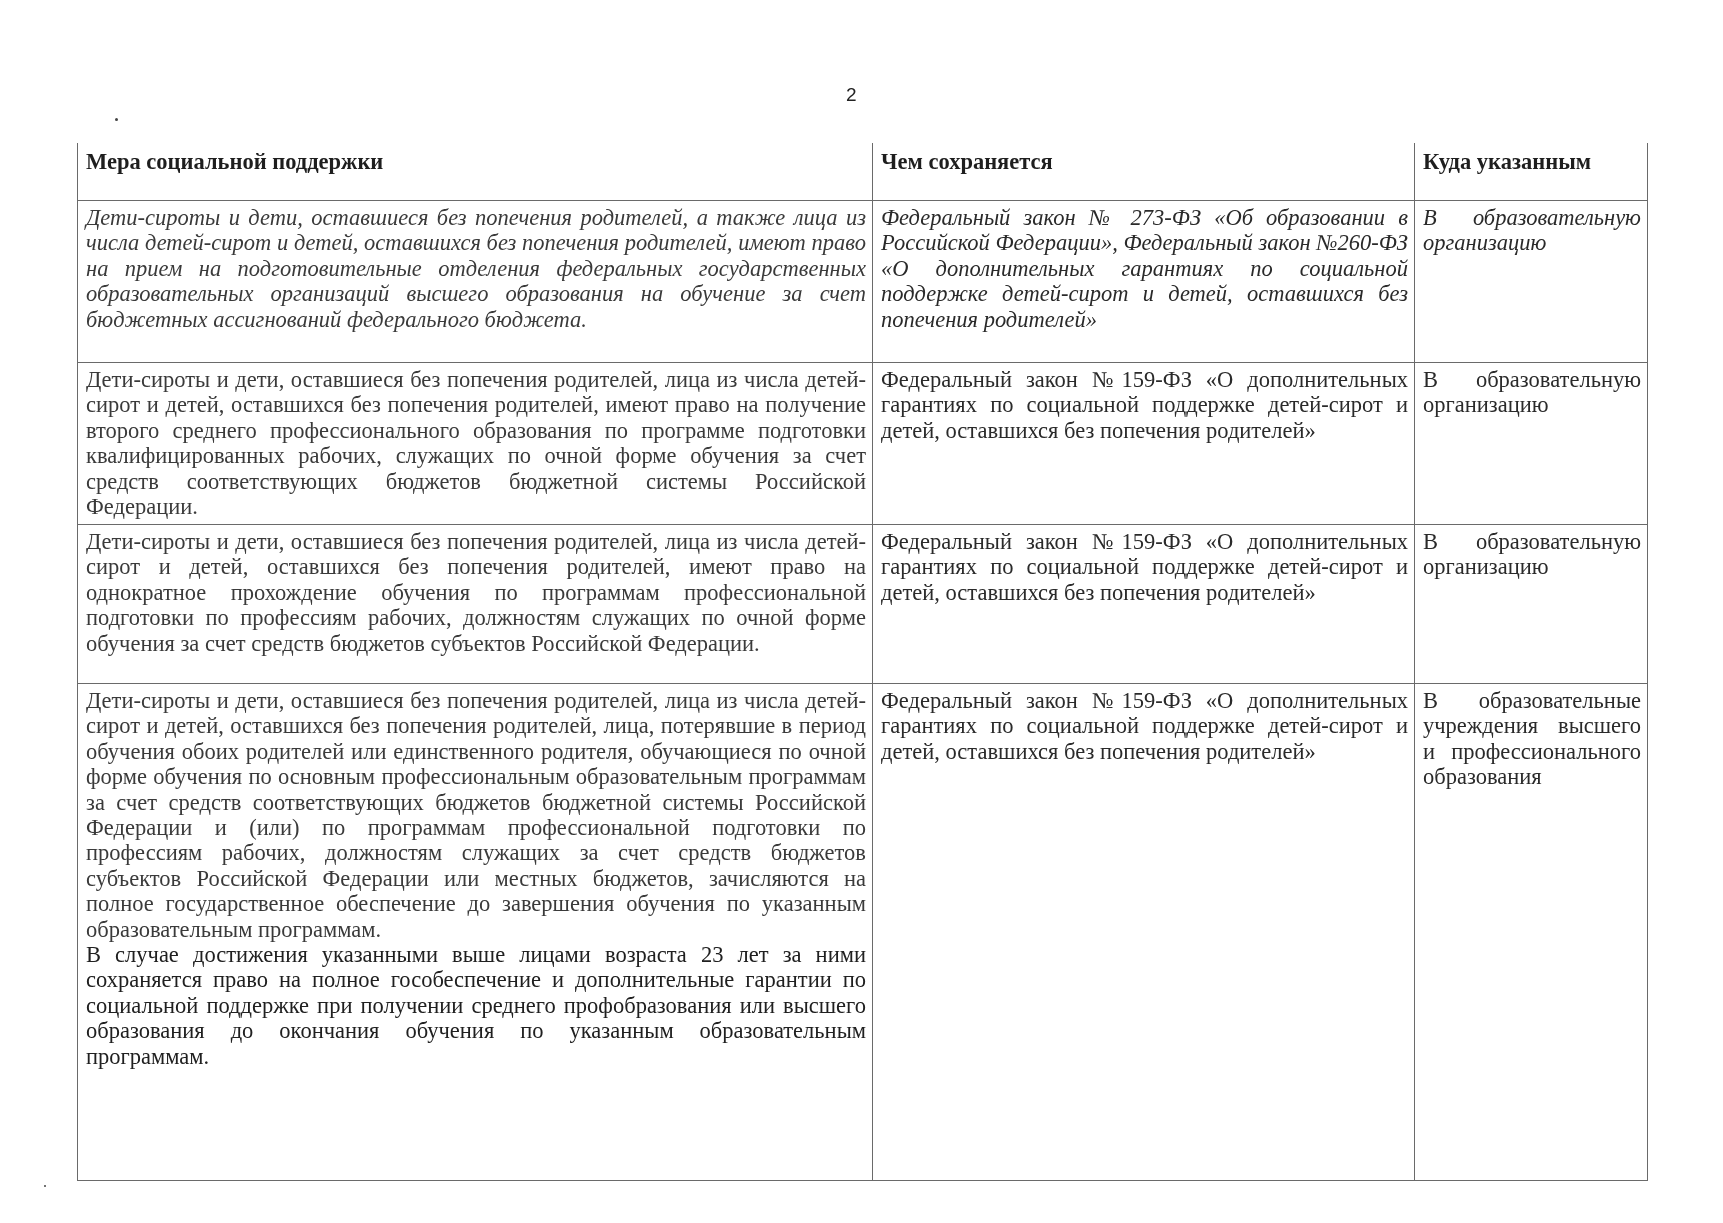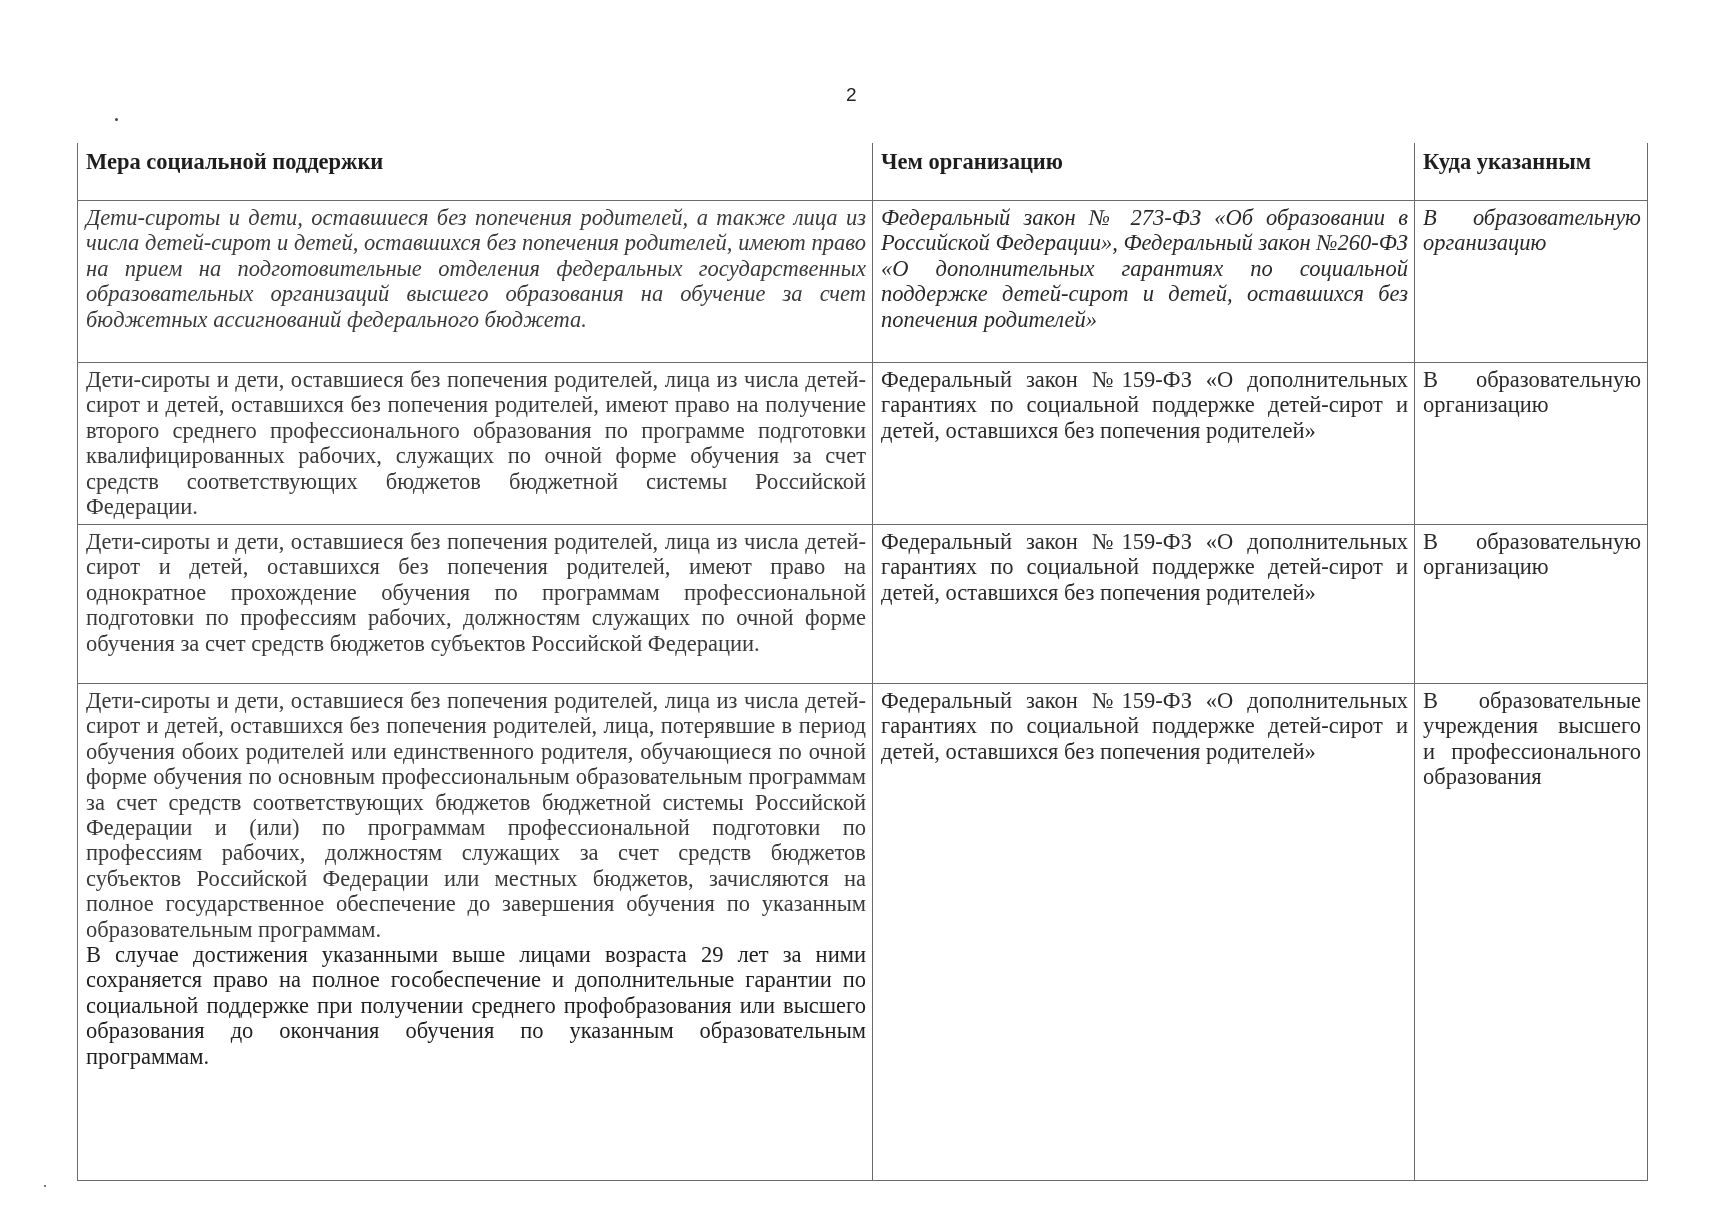--- a/index.html
+++ b/index.html
@@ -42,40 +42,40 @@
 
 <table class="doc">
   <colgroup>
       <col class="c1">
       <col class="c2">
       <col class="c3">
     </colgroup>
   <tbody>
       <tr class="head">
     <th>Мера социальной поддержки</th>
-    <th>Чем организацию</th>
+    <th>Чем сохраняется</th>
     <th>Куда указанным</th>
   </tr>
   <tr class="r1">
     <td>Дети-сироты и дети, оставшиеся без попечения родителей, а также лица из числа детей-сирот и детей, оставшихся без попечения родителей, имеют право на прием на подготовительные отделения федеральных государственных образовательных организаций высшего образования на обучение за счет бюджетных ассигнований федерального бюджета.</td>
     <td class="lawcell">Федеральный закон № 273-ФЗ «Об образовании в Российской Федерации», Федеральный закон №260-ФЗ «О дополнительных гарантиях по социальной поддержке детей-сирот и детей, оставшихся без попечения родителей»</td>
     <td class="lawcell">В образовательную организацию</td>
   </tr>
   <tr class="r2">
     <td>Дети-сироты и дети, оставшиеся без попечения родителей, лица из числа детей-сирот и детей, оставшихся без попечения родителей, имеют право на получение второго среднего профессионального образования по программе подготовки квалифицированных рабочих, служащих по очной форме обучения за счет средств соответствующих бюджетов бюджетной системы Российской Федерации.</td>
     <td class="lawcell">Федеральный закон №159-ФЗ «О дополнительных гарантиях по социальной поддержке детей-сирот и детей, оставшихся без попечения родителей»</td>
     <td class="lawcell">В образовательную организацию</td>
   </tr>
   <tr class="r3">
     <td>Дети-сироты и дети, оставшиеся без попечения родителей, лица из числа детей-сирот и детей, оставшихся без попечения родителей, имеют право на однократное прохождение обучения по программам профессиональной подготовки по профессиям рабочих, должностям служащих по очной форме обучения за счет средств бюджетов субъектов Российской Федерации.</td>
     <td class="lawcell">Федеральный закон №159-ФЗ «О дополнительных гарантиях по социальной поддержке детей-сирот и детей, оставшихся без попечения родителей»</td>
     <td class="lawcell">В образовательную организацию</td>
   </tr>
   <tr class="r4">
     <td>
       <div>Дети-сироты и дети, оставшиеся без попечения родителей, лица из числа детей-сирот и детей, оставшихся без попечения родителей, лица, потерявшие в период обучения обоих родителей или единственного родителя, обучающиеся по очной форме обучения по основным профессиональным образовательным программам за счет средств соответствующих бюджетов бюджетной системы Российской Федерации и (или) по программам профессиональной подготовки по профессиям рабочих, должностям служащих за счет средств бюджетов субъектов Российской Федерации или местных бюджетов, зачисляются на полное государственное обеспечение до завершения обучения по указанным образовательным программам.</div>
-      <div class="dark">В случае достижения указанными выше лицами возраста 29 лет за ними сохраняется право на полное гособеспечение и дополнительные гарантии по социальной поддержке при получении среднего профобразования или высшего образования до окончания обучения по указанным образовательным программам.</div>
+      <div class="dark">В случае достижения указанными выше лицами возраста 23 лет за ними сохраняется право на полное гособеспечение и дополнительные гарантии по социальной поддержке при получении среднего профобразования или высшего образования до окончания обучения по указанным образовательным программам.</div>
     </td>
     <td class="lawcell">Федеральный закон №159-ФЗ «О дополнительных гарантиях по социальной поддержке детей-сирот и детей, оставшихся без попечения родителей»</td>
     <td class="lawcell">В образовательные учреждения высшего и профессионального образования</td>
   </tr>
 </tbody>
   </table>
 
 </body></html>

